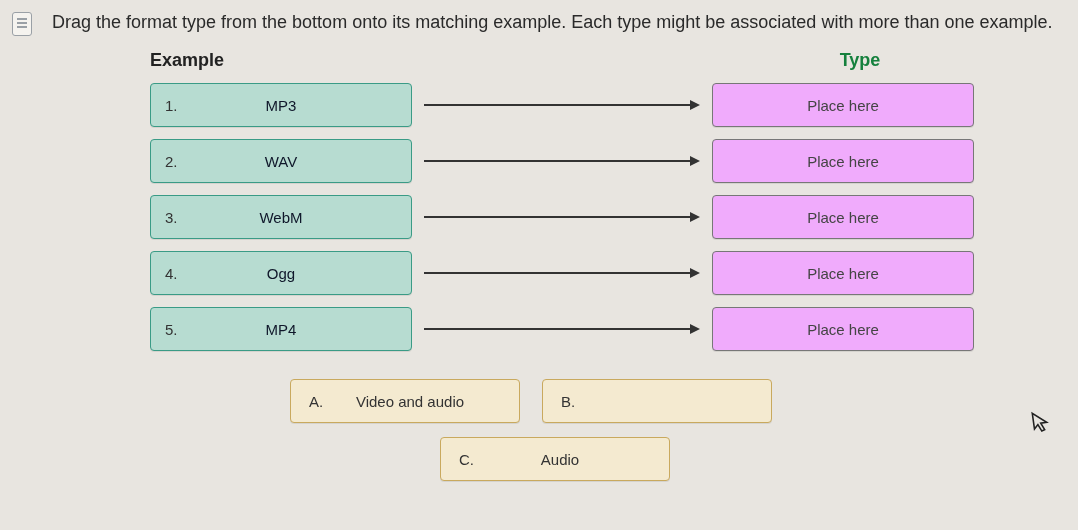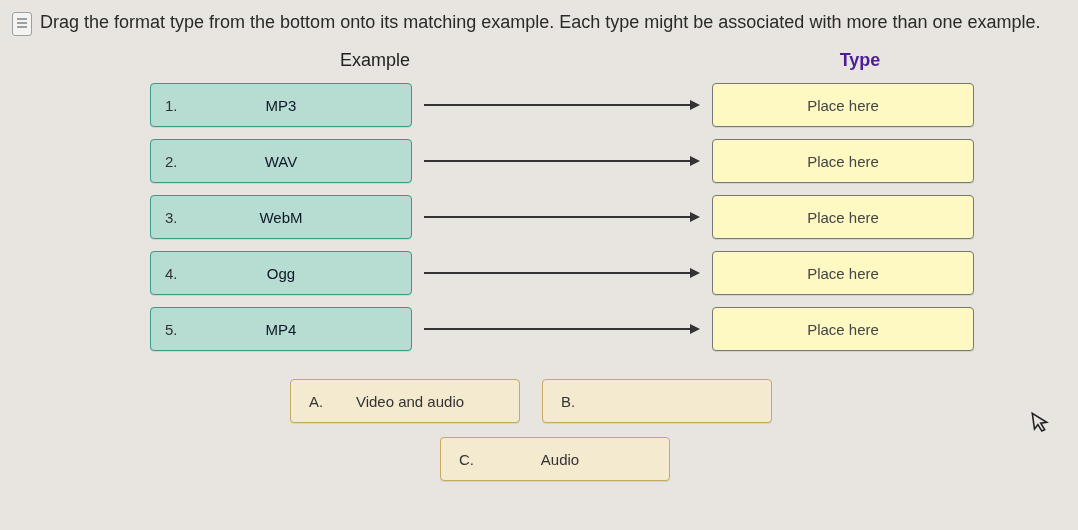--- a/index.html
+++ b/index.html
@@ -8,21 +8,21 @@
       background: #e8e5e0;
       width: 1078px;
       height: 530px;
       overflow: hidden;
       position: relative;
     }
     .header {
       display: flex;
       align-items: flex-start;
       padding: 10px 18px 6px 12px;
-      gap: 8px;
+      gap: 20px;
     }
     .header-icon {
       width: 20px;
       height: 24px;
       border: 1.5px solid #9aa0a6;
       border-radius: 3px;
       flex-shrink: 0;
       margin-top: 2px;
       position: relative;
       background: #f5f3ef;
@@ -41,32 +41,32 @@
     }
     .content {
       padding: 8px 40px 0 150px;
     }
     .col-headers {
       display: flex;
       margin-bottom: 12px;
     }
     .col-headers .hdr-example {
       width: 260px;
-      text-align: right;
-      font-weight: 400;
+      text-align: left;
+      font-weight: 700;
       font-size: 18px;
       color: #222;
     }
     .col-headers .hdr-type {
       margin-left: 320px;
       width: 260px;
       text-align: center;
       font-weight: 700;
       font-size: 18px;
-      color: #4c1d95;
+      color: #15803d;
     }
     .row {
       display: flex;
       align-items: center;
       margin-bottom: 12px;
       position: relative;
     }
     .example-box {
       width: 262px;
       height: 44px;
@@ -108,21 +108,21 @@
     .arrow-head {
       width: 0; height: 0;
       border-left: 10px solid #333;
       border-top: 5px solid transparent;
       border-bottom: 5px solid transparent;
     }
     .drop-box {
       width: 262px;
       height: 44px;
       border: 1.5px solid #777;
-      background: #fef9c3;
+      background: #f0abfc;
       border-radius: 4px;
       display: flex;
       align-items: center;
       justify-content: center;
       font-size: 15px;
       color: #444;
       box-shadow: 0 1px 0 rgba(0,0,0,0.08);
     }
     .choices {
       margin-top: 28px;

